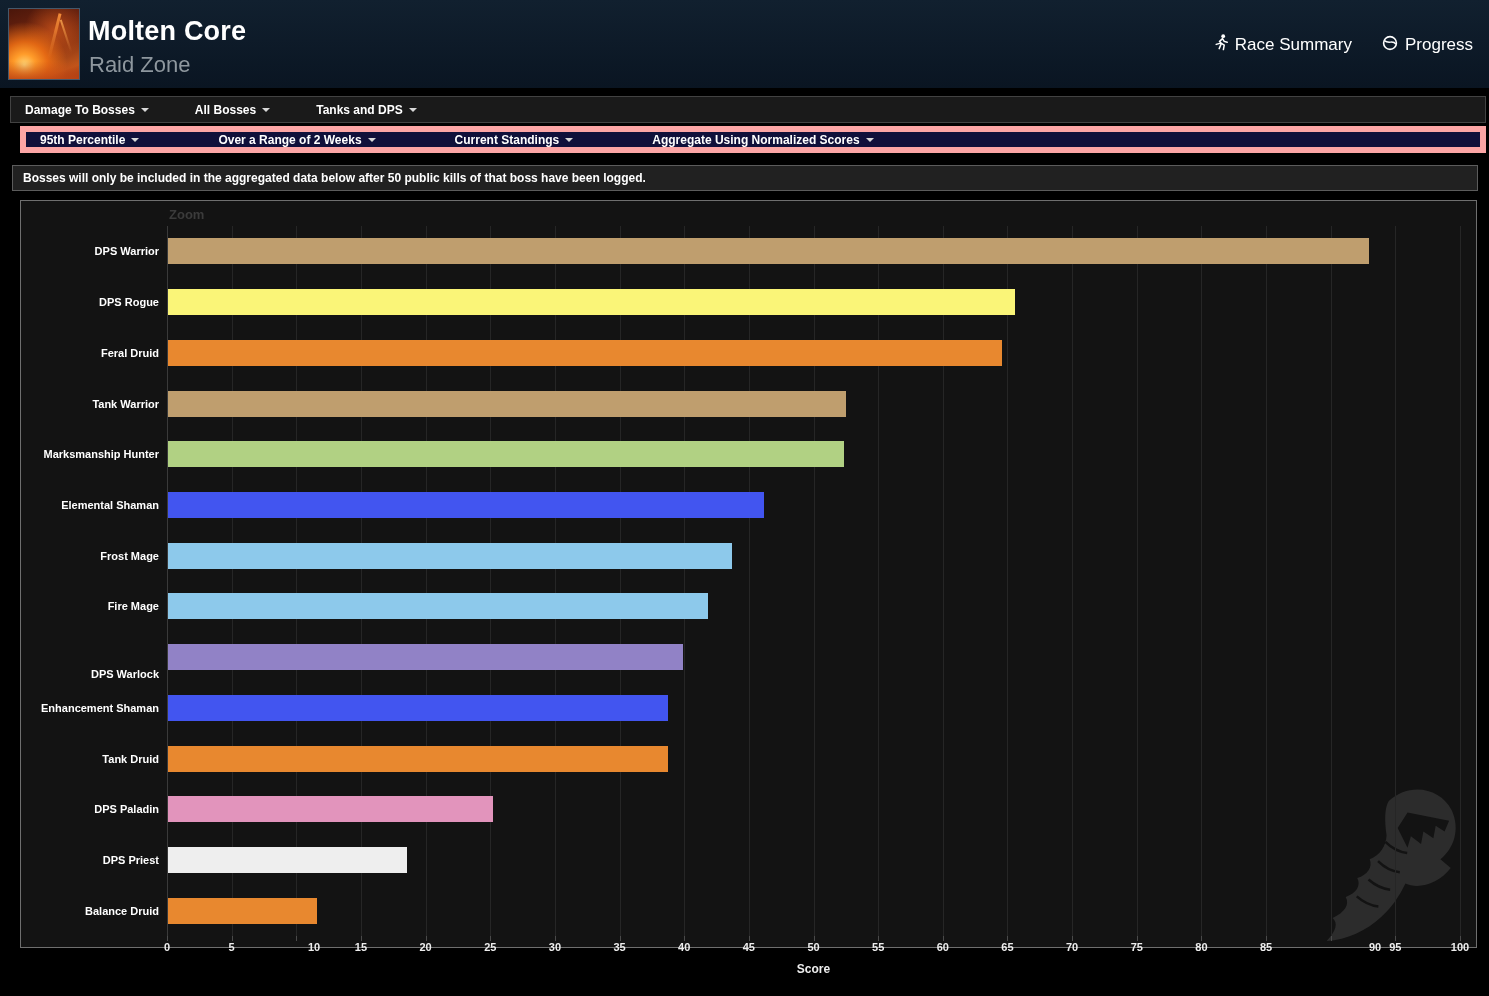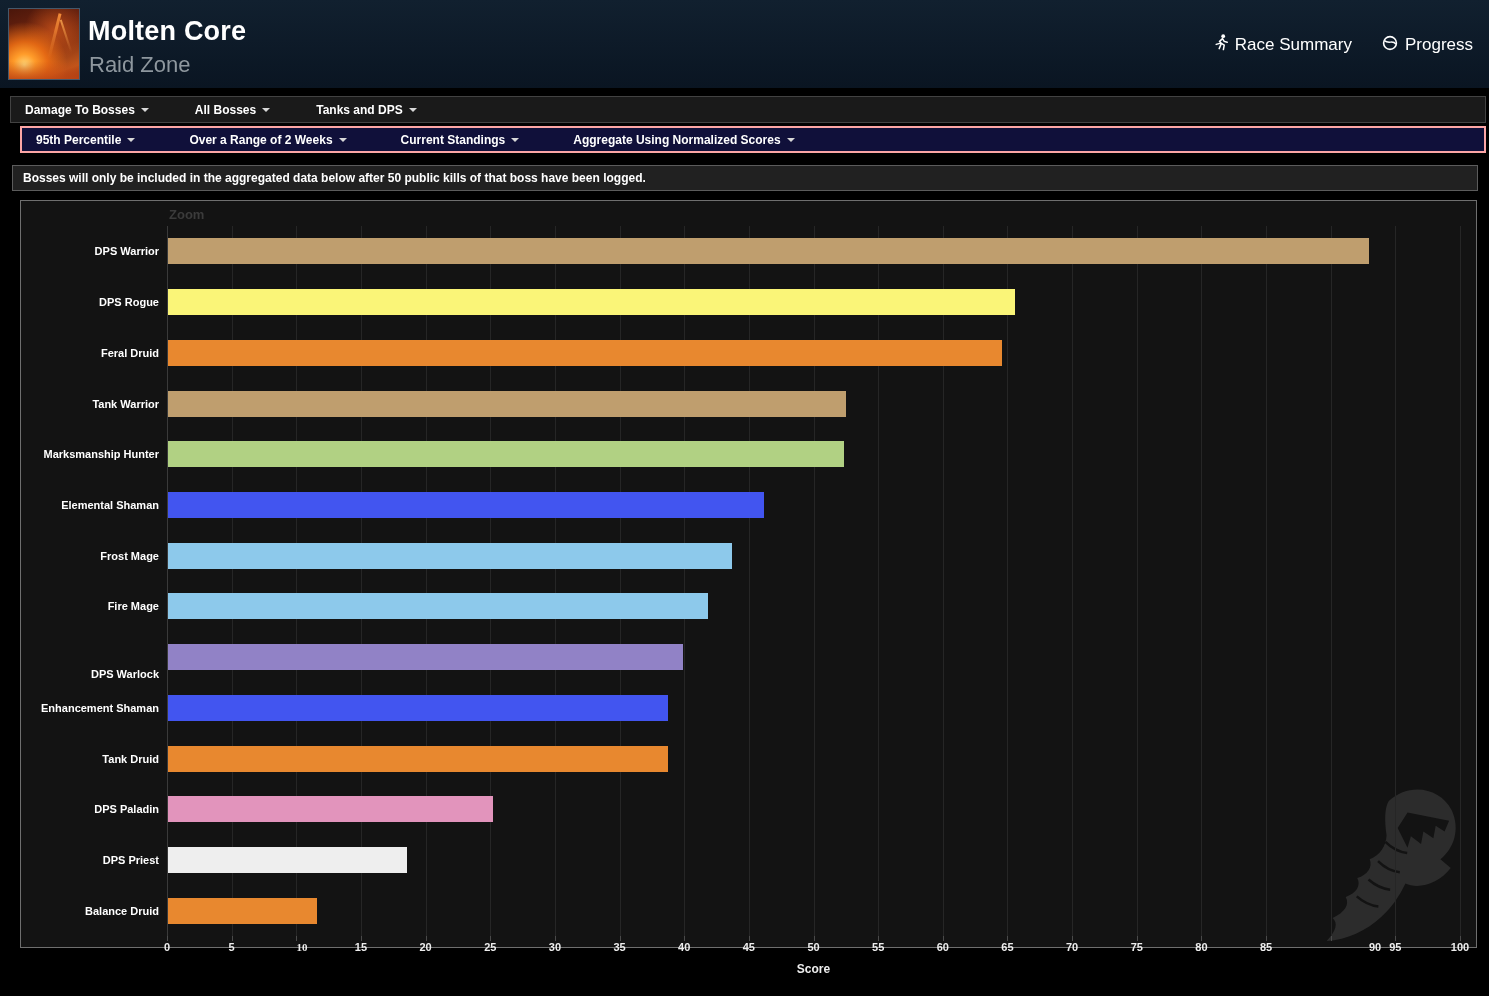--- a/index.html
+++ b/index.html
@@ -59,22 +59,22 @@
   }
 
   
   .nav1 {
     position: absolute; left: 10px; top: 96px; width: 1476px; height: 27px;
     background: #1a1a1a; border: 1px solid #424242;
     display: flex; align-items: center;
   }
   .nav2 {
     position: absolute; left: 20px; top: 126px; width: 1466px; height: 27px;
-    background: #10103a; border: 2px solid #fca5a5;
-    display: flex; align-items: center;
+    background: #10103a; border: 6px solid #fca5a5;
+    display: flex; align-items: center; gap: 25px;
   }
   .nav-item {
     color: #fff; font-size: 12px; font-weight: bold;
     padding: 0 14px; display: flex; align-items: center; gap: 6px;
     height: 100%; cursor: pointer; white-space: nowrap; text-align: right;
   }
   .nav1 .nav-item { margin-right: 18px; }
   .nav2 .nav-item { margin-right: 26px; }
   .caret {
     display: inline-block; width: 0; height: 0;
@@ -225,21 +225,21 @@
   <div class="plot">
     <div class="y-axis-line"></div>
     <div class="x-axis-title">Score</div>
   <div class="axis-tick" style="left: 0px;"></div>
       <div class="x-tick-label" style="left: -20px;">0</div>
       <div class="gridline" style="left: 64.65px;"></div>
       <div class="axis-tick" style="left: 64.65px;"></div>
       <div class="x-tick-label" style="left: 44.65px;">5</div>
       <div class="gridline" style="left: 129.3px;"></div>
       <div class="axis-tick" style="left: 129.3px;"></div>
-      <div class="x-tick-label" style="left: 115px; font-family: Liberation Serif, serif;">10</div>
+      <div class="x-tick-label" style="left: 127px;">10</div>
       <div class="gridline" style="left: 193.95px;"></div>
       <div class="axis-tick" style="left: 193.95px;"></div>
       <div class="x-tick-label" style="left: 173.95px;">15</div>
       <div class="gridline" style="left: 258.6px;"></div>
       <div class="axis-tick" style="left: 258.6px;"></div>
       <div class="x-tick-label" style="left: 238.6px;">20</div>
       <div class="gridline" style="left: 323.25px;"></div>
       <div class="axis-tick" style="left: 323.25px;"></div>
       <div class="x-tick-label" style="left: 303.25px;">25</div>
       <div class="gridline" style="left: 387.9px;"></div>

